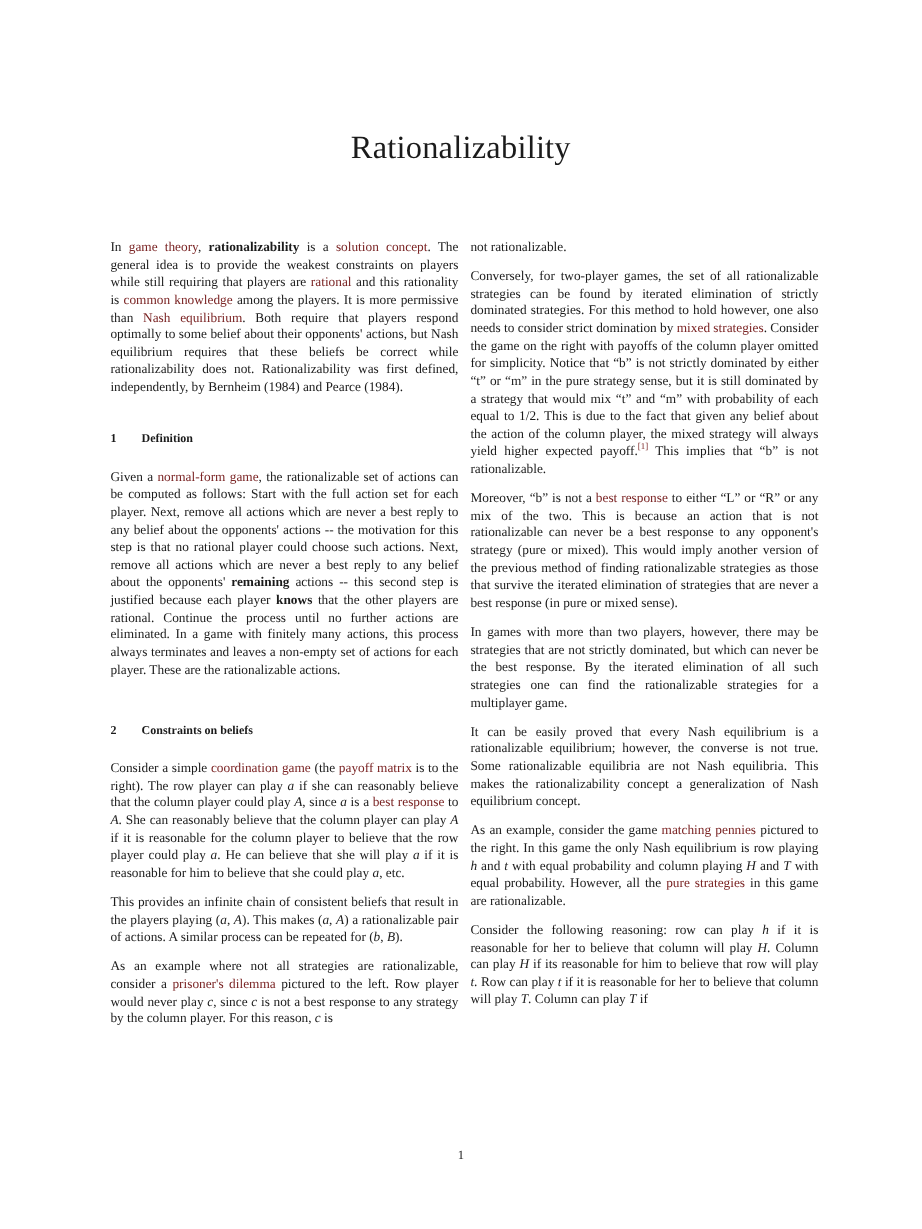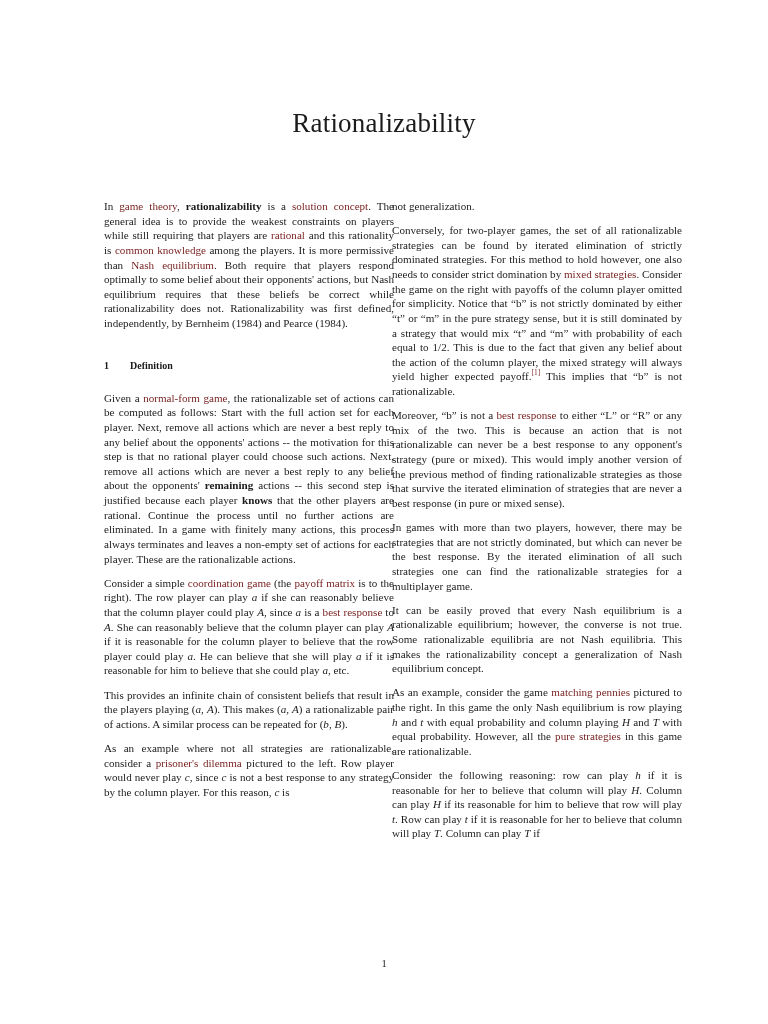--- a/index.html
+++ b/index.html
@@ -43,21 +43,21 @@
   .col {
     position: absolute;
     top: 0;
     width: 290px;
     font-size: 11.1px;
     line-height: 14.62px;
     text-align: justify;
     text-justify: inter-word;
     hyphens: none;
   }
-  .col-left  { left: 16px; }
+  .col-left  { left: 4px; }
   .col-right { left: 304px; }
 
   p {
     margin: 0 0 9.5px 0;
     text-align: justify;
   }
   p.tight { margin-bottom: 0; }
 
   h2.section {
     font-size: 10px;
@@ -115,32 +115,33 @@
   <div class="columns">
 
     <div class="col col-left">
 
       <p><span>In </span><span class="lnk">game theory</span><span>, </span><span class="bd">rationalizability</span><span> is a </span><span class="lnk">solution concept</span><span>. The general idea is to provide the weakest constraints on players while still requiring that players are </span><span class="lnk">rational</span><span> and this rationality is </span><span class="lnk">common knowledge</span><span> among the players. It is more permissive than </span><span class="lnk">Nash equilibrium</span><span>. Both require that players respond optimally to some belief about their opponents' actions, but Nash equilibrium requires that these beliefs be correct while rationalizability does not. Rationalizability was first defined, independently, by Bernheim (1984) and Pearce (1984).</span></p>
 
       <h2 class="section sec1"><span class="num">1</span><span class="ttl">Definition</span></h2>
 
       <p><span>Given a </span><span class="lnk">normal-form game</span><span>, the rationalizable set of actions can be computed as follows: Start with the full action set for each player.  Next, remove all actions which are never a best reply to any belief about the opponents' actions -- the motivation for this step is that no rational player could choose such actions.  Next, remove all actions which are never a best reply to any belief about the opponents' </span><span class="bd">remaining</span><span> actions -- this second step is justified because each player </span><span class="bd">knows</span><span> that the other players are rational. Continue the process until no further actions are eliminated. In a game with finitely many actions, this process always terminates and leaves a non-empty set of actions for each player.  These are the rationalizable actions.</span></p>
 
+      <h2 class="section sec2"><span class="num">2</span><span class="ttl">Constraints on beliefs</span></h2>
 
       <p><span>Consider a simple </span><span class="lnk">coordination game</span><span> (the </span><span class="lnk">payoff matrix</span><span> is to the right). The row player can play </span><span class="it">a</span><span> if she can reasonably believe that the column player could play </span><span class="it">A</span><span>, since </span><span class="it">a</span><span> is a </span><span class="lnk">best response</span><span> to </span><span class="it">A</span><span>. She can reasonably believe that the column player can play </span><span class="it">A</span><span> if it is reasonable for the column player to believe that the row player could play </span><span class="it">a</span><span>. He can believe that she will play </span><span class="it">a</span><span> if it is reasonable for him to believe that she could play </span><span class="it">a</span><span>, etc.</span></p>
 
       <p><span>This provides an infinite chain of consistent beliefs that result in the players playing (</span><span class="it">a</span><span>, </span><span class="it">A</span><span>). This makes (</span><span class="it">a</span><span>, </span><span class="it">A</span><span>) a rationalizable pair of actions.  A similar process can be repeated for (</span><span class="it">b</span><span>, </span><span class="it">B</span><span>).</span></p>
 
       <p class="tight"><span>As an example where not all strategies are rationalizable, consider a </span><span class="lnk">prisoner's dilemma</span><span> pictured to the left.  Row player would never play </span><span class="it">c</span><span>, since </span><span class="it">c</span><span> is not a best response to any strategy by the column player. For this reason, </span><span class="it">c</span><span> is</span></p>
 
     </div>
 
     <div class="col col-right">
 
-      <p>not generalization.</p>
+      <p>not rationalizable.</p>
 
       <p><span>Conversely, for two-player games, the set of all rationalizable strategies can be found by iterated elimination of strictly dominated strategies.  For this method to hold however, one also needs to consider strict domination by </span><span class="lnk">mixed strategies</span><span>.  Consider the game on the right with payoffs of the column player omitted for simplicity.  Notice that “b” is not strictly dominated by either “t” or “m” in the pure strategy sense, but it is still dominated by a strategy that would mix “t” and “m” with probability of each equal to 1/2.  This is due to the fact that given any belief about the action of the column player, the mixed strategy will always yield higher expected payoff.</span><sup class="cite">[1]</sup><span> This implies that “b” is not rationalizable.</span></p>
 
       <p><span>Moreover, “b” is not a </span><span class="lnk">best response</span><span> to either “L” or “R” or any mix of the two. This is because an action that is not rationalizable can never be a best response to any opponent's strategy (pure or mixed). This would imply another version of the previous method of finding rationalizable strategies as those that survive the iterated elimination of strategies that are never a best response (in pure or mixed sense).</span></p>
 
       <p>In games with more than two players, however, there may be strategies that are not strictly dominated, but which can never be the best response. By the iterated elimination of all such strategies one can find the rationalizable strategies for a multiplayer game.</p>
 
 
       <p>It can be easily proved that every Nash equilibrium is a rationalizable equilibrium; however, the converse is not true. Some rationalizable equilibria are not Nash equilibria. This makes the rationalizability concept a generalization of Nash equilibrium concept.</p>
 

